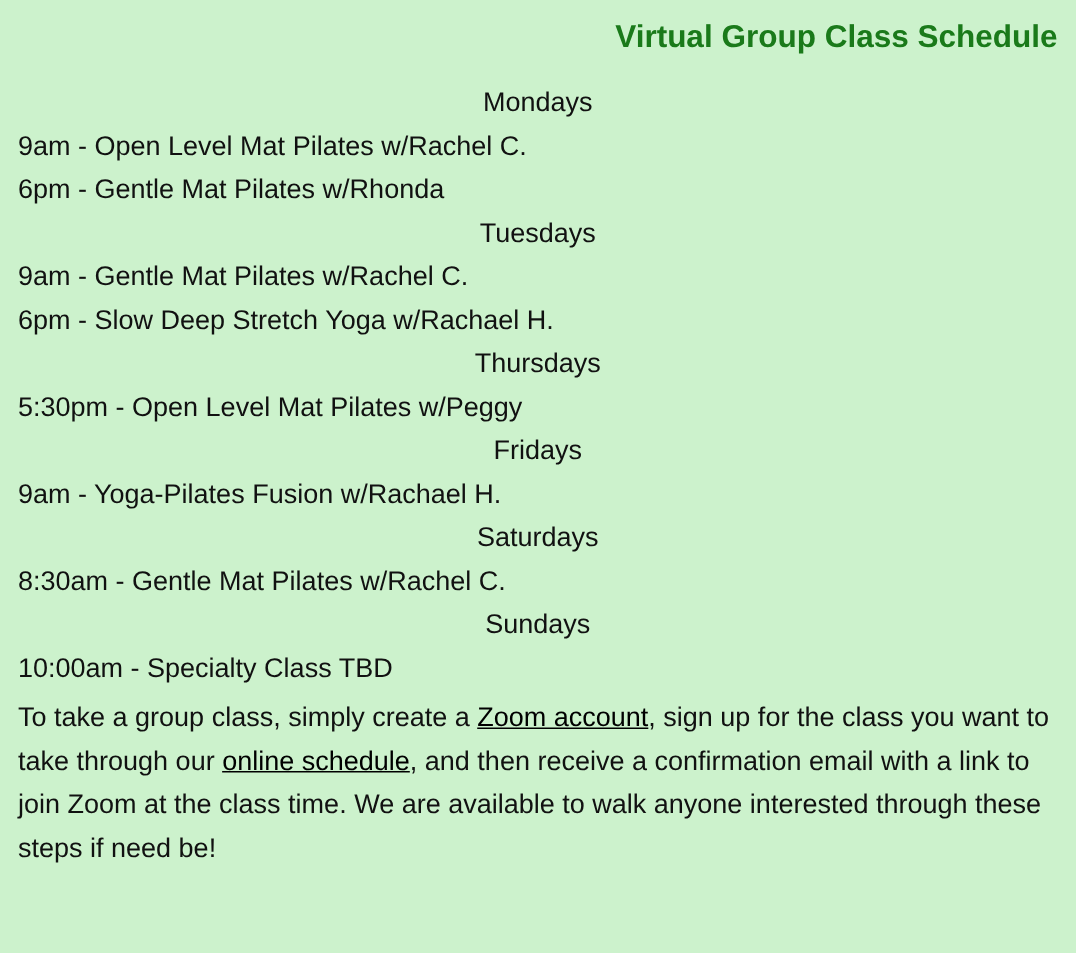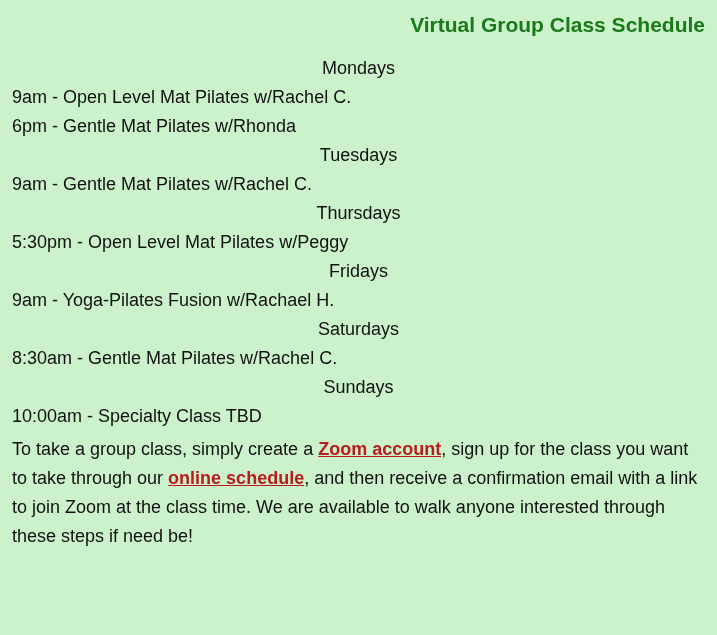--- a/index.html
+++ b/index.html
@@ -40,22 +40,22 @@
     font-size: 18px;
     line-height: 29px;
   }
   .paragraph {
     font-size: 18px;
     line-height: 29px;
     text-align: left;
     margin-top: 4px;
   }
   .paragraph a {
-    color: #b91c1c;
-    font-weight: bold;
+    color: #000000;
+    font-weight: normal;
     text-decoration: underline;
   }
 </style>
 </head>
 <body>
 
 <div class="page">
 
   <div class="title">Virtual Group Class Schedule</div>
 
@@ -63,20 +63,21 @@
 
   <div>
 
     <div class="day">Mondays</div>
     <div class="class-line">9am - Open Level Mat Pilates w/Rachel C.</div>
     <div class="class-line">6pm - Gentle Mat Pilates w/Rhonda</div>
 
     <div class="day">Tuesdays</div>
 
     <div class="class-line">9am - Gentle Mat Pilates w/Rachel C.</div>
+    <div class="class-line">6pm - Slow Deep Stretch Yoga w/Rachael H.</div>
 
     <div class="day">Thursdays</div>
     <div class="class-line">5:30pm - Open Level Mat Pilates w/Peggy</div>
 
     <div class="day">Fridays</div>
     <div class="class-line">9am - Yoga-Pilates Fusion w/Rachael H.</div>
 
     <div class="day">Saturdays</div>
     <div class="class-line">8:30am - Gentle Mat Pilates w/Rachel C.</div>
 

